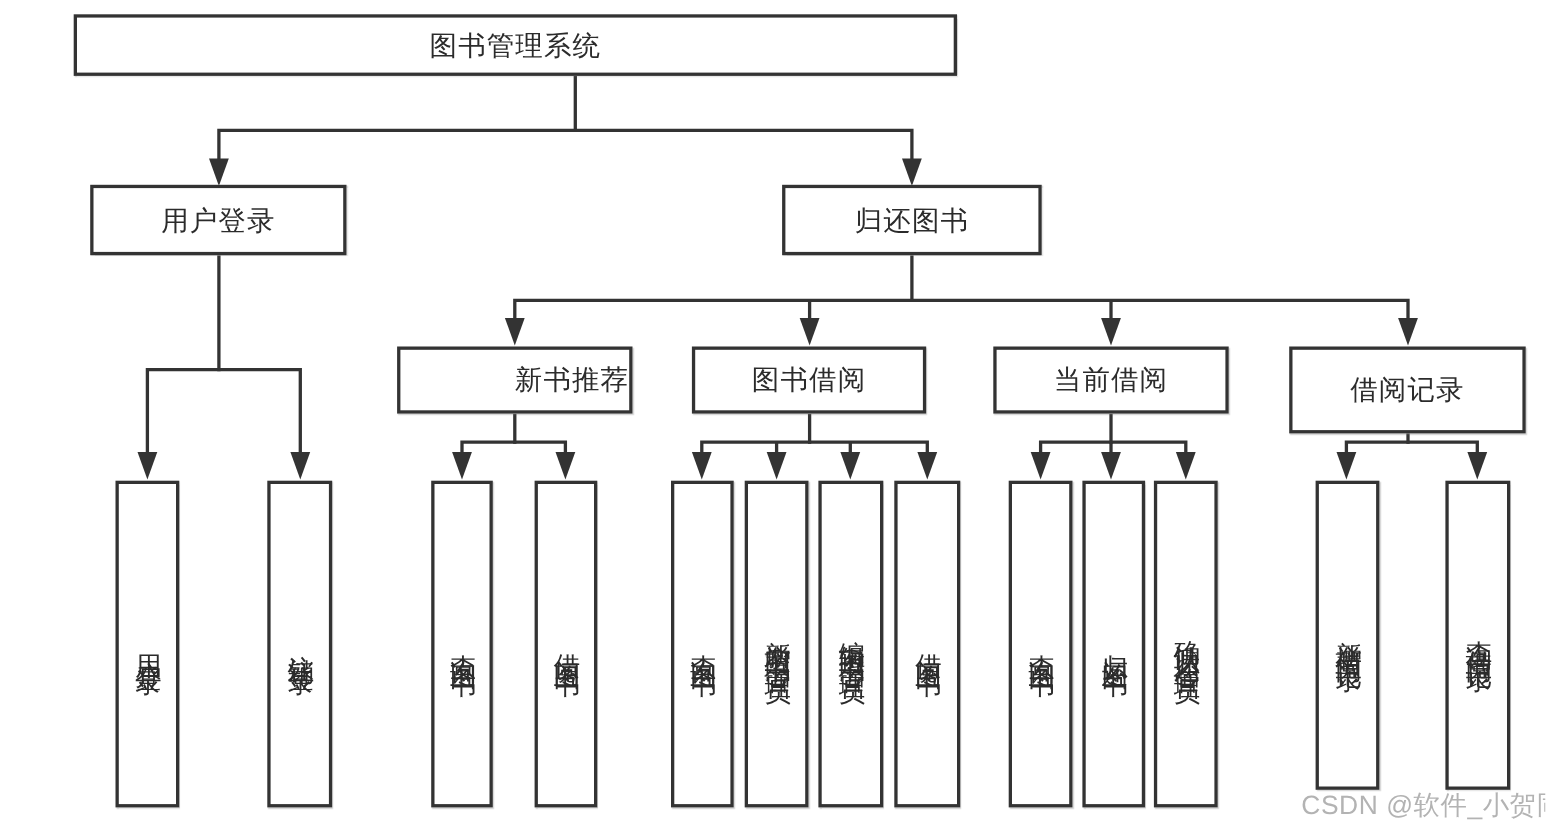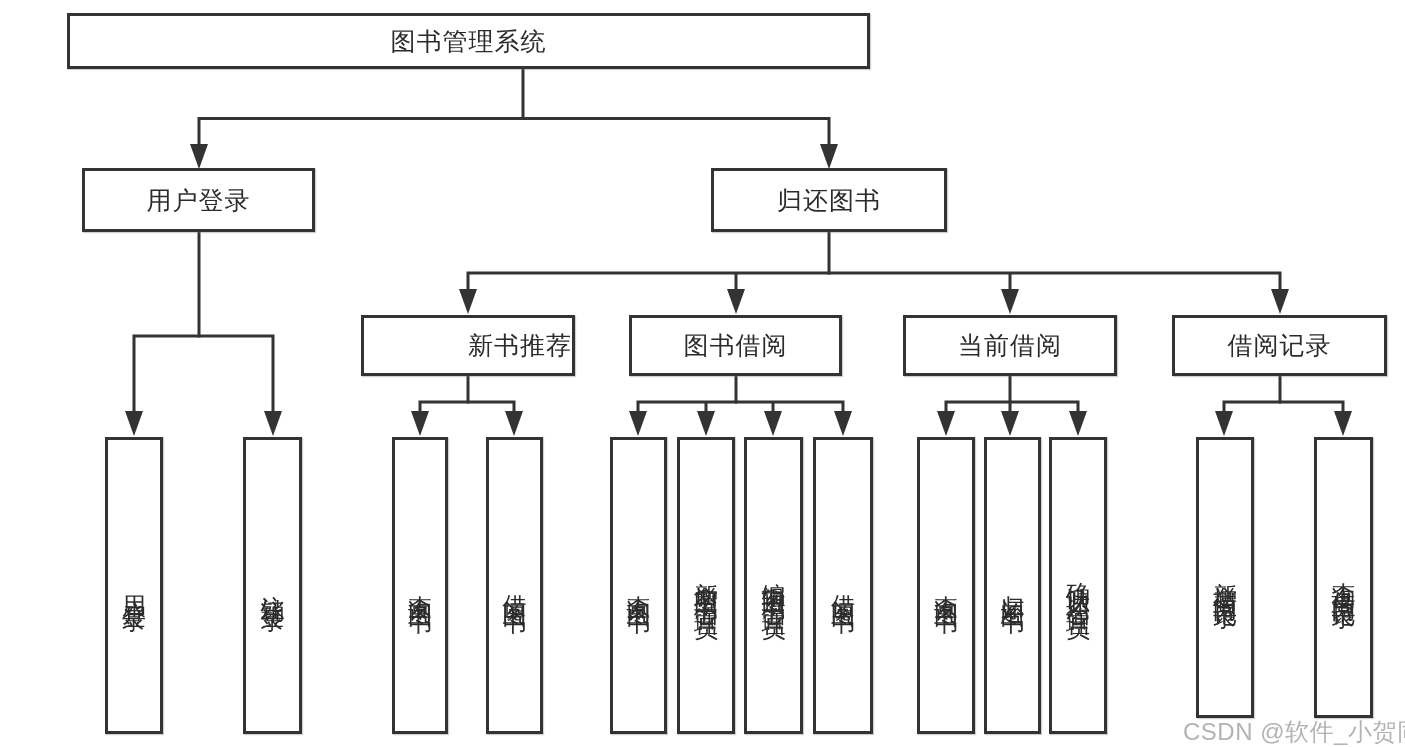--- a/index.html
+++ b/index.html
@@ -137,21 +137,21 @@
 
   <div class="node" style="left:361px; top:315px; width:214px; height:61px;justify-content:flex-end;">
     <span class="label">新书推荐</span>
   </div>
   <div class="node" style="left:903px; top:315px; width:214px; height:61px;">
     <span class="label">当前借阅</span>
   </div>
   <div class="node" style="left:629px; top:315px; width:213px; height:61px;">
     <span class="label">图书借阅</span>
   </div>
-  <div class="node" style="left:1172px; top:315px; width:215px; height:61px;">
+  <div class="node" style="left:1172px; top:315px; width:215px; height:79px;">
     <span class="label">借阅记录</span>
   </div>
 
   <div class="node leaf" style="left:105px; top:437px; width:58px; height:297px;">
     <span class="label">用户登录</span>
   </div>
   <div class="node leaf" style="left:243px; top:437px; width:59px; height:297px;">
     <span class="label">注销登录</span>
   </div>
 

